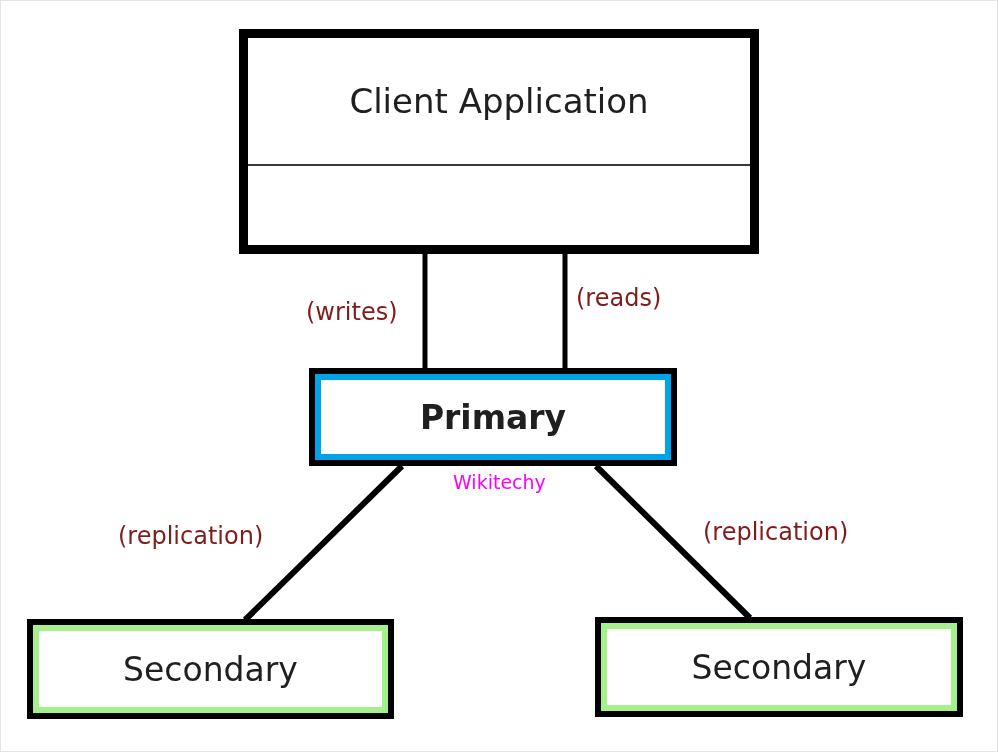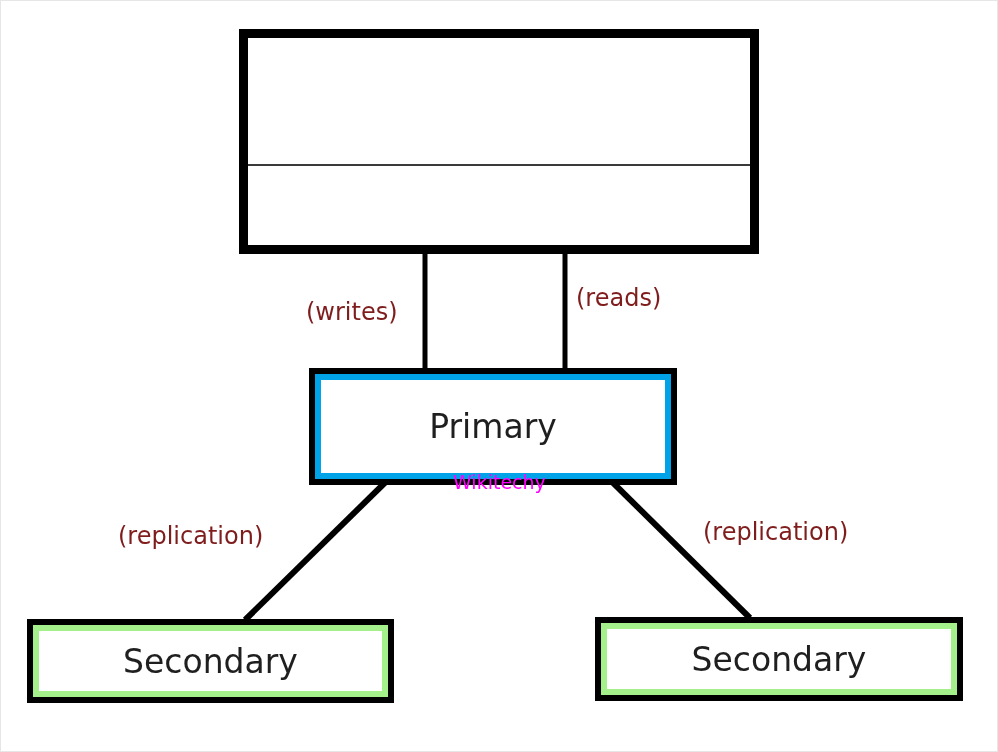--- a/index.html
+++ b/index.html
@@ -15,28 +15,28 @@
     .client-title { position: absolute; left: 0; right: 0; top: 0; height: 126px;
                     display: flex; align-items: center; justify-content: center;
                     font-size: 34px; color: #1f1f1f; }
     .client-divider { position: absolute; left: 0; right: 0; top: 126px; height: 2px; background: #3a3a3a; }
     .driver { position: absolute; left: 0; right: 0; top: 128px; bottom: 0;
               border: 7px solid #c3c3c3; background: #fff; box-sizing: border-box;
               display: flex; align-items: center; justify-content: center;
               font-size: 22px; color: #1f1f1f; }
 
     
-    .primary { left: 309px; top: 368px; width: 368px; height: 117px;
-               border: 6px solid #000; }
+    .primary { left: 309px; top: 368px; width: 368px; height: 98px;
+               border: 6px solid #000; font-weight: bold; }
     .primary-inner { position: absolute; inset: 0; border: 6px solid #00a2e8;
                      display: flex; align-items: center; justify-content: center;
                      font-size: 33px; color: #1f1f1f; }
 
     
-    .secondary { top: 619px; height: 84px; border: 6px solid #000; }
+    .secondary { top: 619px; height: 100px; border: 6px solid #000; }
     .secondary.left { left: 27px; width: 367px; }
     .secondary.right { left: 595px; top: 617px; width: 368px; }
     .secondary-inner { position: absolute; inset: 0; border: 6px solid #a4f08a;
                        display: flex; align-items: center; justify-content: center;
                        font-size: 33px; color: #1f1f1f; }
 
     .edge-label { font-size: 24px; color: #7f1d1d; }
     .watermark { font-size: 19px; color: #ff00ff; }
   </style>
 </head>
@@ -45,20 +45,21 @@
 <div class="frame"></div>
 
 <svg class="links" viewBox="0 0 998 752">
   <line x1="425" y1="253" x2="425" y2="368" stroke="#000" stroke-width="5"></line>
   <line x1="565" y1="253" x2="565" y2="368" stroke="#000" stroke-width="5"></line>
   <line x1="402" y1="466" x2="245" y2="620" stroke="#000" stroke-width="6"></line>
   <line x1="596" y1="466" x2="750" y2="618" stroke="#000" stroke-width="6"></line>
 </svg>
 
 <div class="box client">
+  <div class="client-title">Client Application</div>
   <div class="client-divider"></div>
 </div>
 
 <div class="label edge-label" style="left:306px; top:298px;">(writes)</div>
 <div class="label edge-label" style="left:576px; top:284px;">(reads)</div>
 
 <div class="box primary">
   <div class="primary-inner">Primary</div>
 </div>
 

